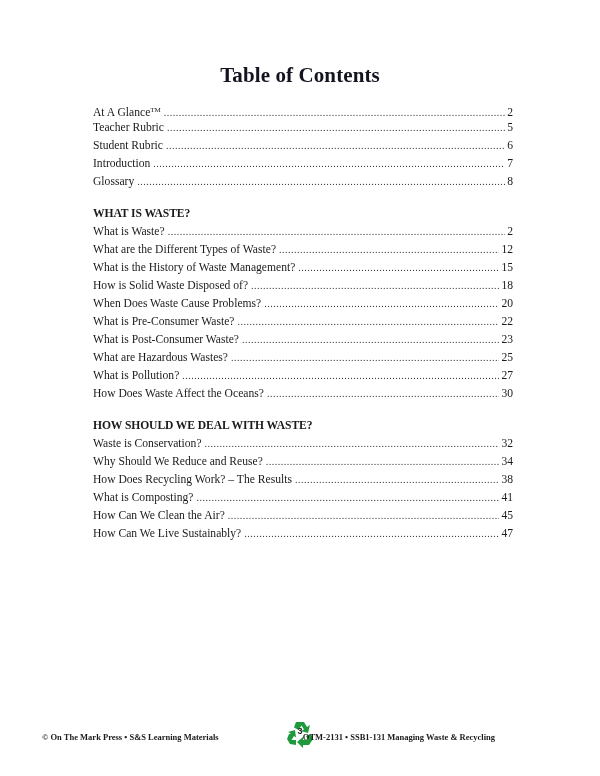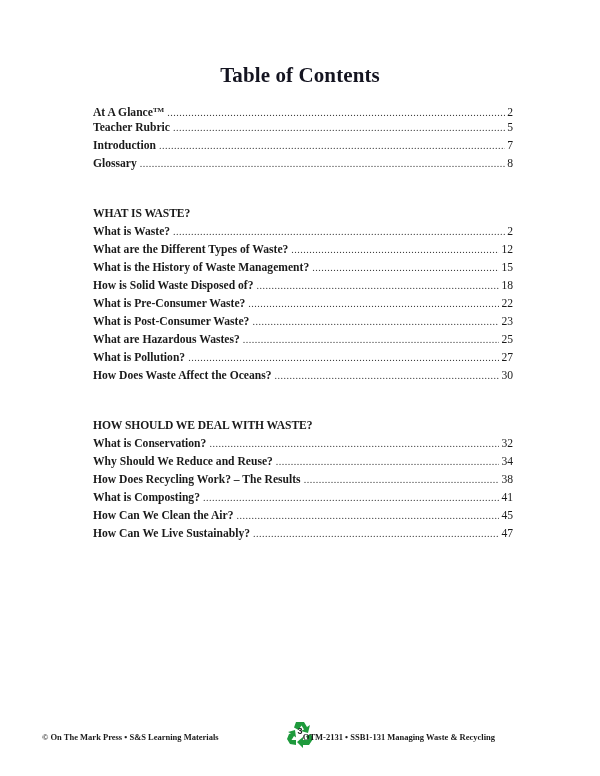--- a/index.html
+++ b/index.html
@@ -2,21 +2,21 @@
 <html><head>
   <meta charset="utf-8">
   <style>
     html, body { margin: 0; padding: 0; background: #ffffff; }
     body { width: 600px; height: 776px; position: relative; overflow: hidden;
            font-family: "Liberation Serif", "DejaVu Serif", serif; color: #1a1a1a; }
     .title { position: absolute; top: 63px; left: 0; width: 600px; text-align: center;
              font-size: 21px; font-weight: bold; color: #141420; letter-spacing: 0.1px; }
     .toc { position: absolute; left: 93px; width: 420px; }
     .row { display: flex; align-items: baseline; height: 18px; line-height: 18px; font-size: 11.6px; white-space: nowrap; }
-    .row .label { flex: 0 0 auto; padding-right: 3px; font-weight: bold; }
+    .row .label { flex: 0 0 auto; padding-right: 3px; }
     .row .dots { flex: 1 1 auto; overflow: hidden; color: #333; letter-spacing: 0.5px; font-size: 10px; }
     .row .dots::before { content: "........................................................................................................................................................................................................................................"; }
     .row .page { flex: 0 0 auto; padding-left: 2px; text-align: right; }
     .row sup { font-size: 7px; vertical-align: 4px; }
     .section-title { font-weight: bold; font-size: 11.6px; height: 18px; line-height: 18px; letter-spacing: -0.1px; }
     .footer { position: absolute; top: 727px; left: 0; width: 535px; height: 24px; font-size: 8.5px; font-weight: bold; }
     .footer-left { position: absolute; left: 42px; top: 5px; }
     .footer-right { position: absolute; right: 40px; top: 5px; margin-left: 18px; }
     .footer-logo { position: absolute; left: 285px; top: -9px; width: 30px; height: 30px; }
     .footer-logo .num { position: absolute; left: 0; top: 8px; width: 30px; text-align: center;
@@ -30,20 +30,25 @@
 <div class="toc" style="top:101px;">
   <div class="row">
     <span class="label"><span>At A Glance</span><sup>TM</sup></span>
     <span class="dots"></span>
     <span class="page">2</span>
   </div>
   <div class="row">
     <span class="label">Teacher Rubric</span>
     <span class="dots"></span>
     <span class="page">5</span>
+  </div>
+  <div class="row">
+    <span class="label">Student Rubric</span>
+    <span class="dots"></span>
+    <span class="page">6</span>
   </div>
   <div class="row">
     <span class="label">Introduction</span>
     <span class="dots"></span>
     <span class="page">7</span>
   </div>
   <div class="row">
     <span class="label">Glossary</span>
     <span class="dots"></span>
     <span class="page">8</span>
@@ -66,20 +71,25 @@
       <span class="label">What is the History of Waste Management?</span>
       <span class="dots"></span>
       <span class="page">15</span>
     </div>
   <div class="row">
       <span class="label">How is Solid Waste Disposed of?</span>
       <span class="dots"></span>
       <span class="page">18</span>
     </div>
   <div class="row">
+      <span class="label">When Does Waste Cause Problems?</span>
+      <span class="dots"></span>
+      <span class="page">20</span>
+    </div>
+  <div class="row">
       <span class="label">What is Pre-Consumer Waste?</span>
       <span class="dots"></span>
       <span class="page">22</span>
     </div>
   <div class="row">
       <span class="label">What is Post-Consumer Waste?</span>
       <span class="dots"></span>
       <span class="page">23</span>
     </div>
   <div class="row">
@@ -95,21 +105,21 @@
   <div class="row">
       <span class="label">How Does Waste Affect the Oceans?</span>
       <span class="dots"></span>
       <span class="page">30</span>
     </div>
 </div>
 
 <div class="toc" style="top:417px;">
   <div class="section-title">HOW SHOULD WE DEAL WITH WASTE?</div>
   <div class="row">
-      <span class="label">What is Conservation?</span>
+      <span class="label">Waste is Conservation?</span>
       <span class="dots"></span>
       <span class="page">32</span>
     </div>
   <div class="row">
       <span class="label">Why Should We Reduce and Reuse?</span>
       <span class="dots"></span>
       <span class="page">34</span>
     </div>
   <div class="row">
       <span class="label">How Does Recycling Work? – The Results</span>

